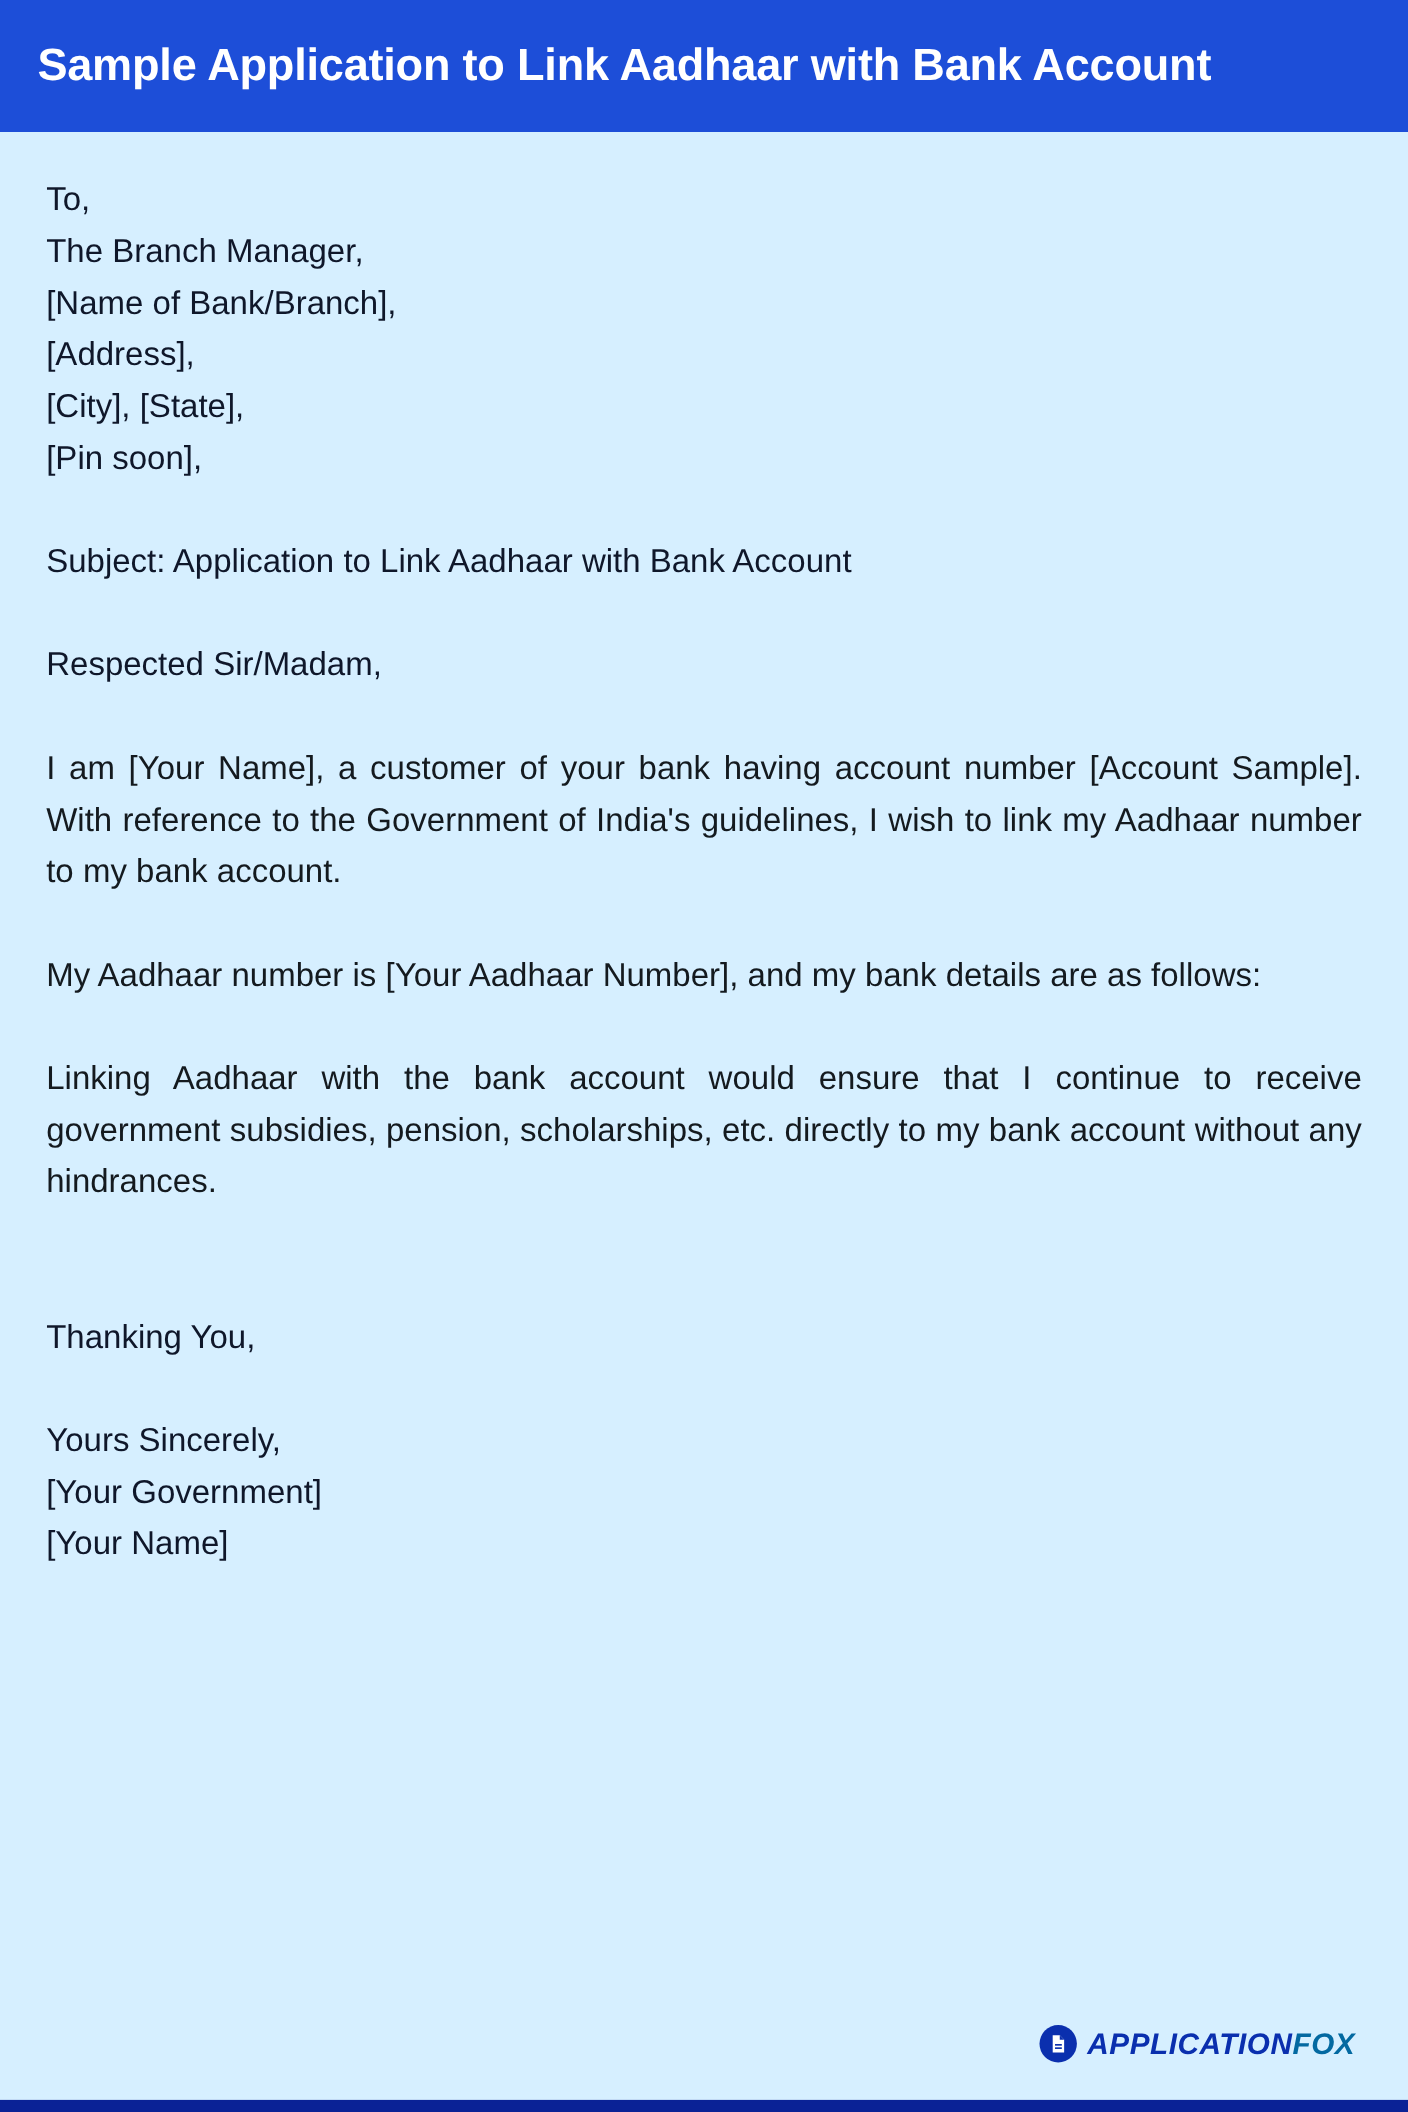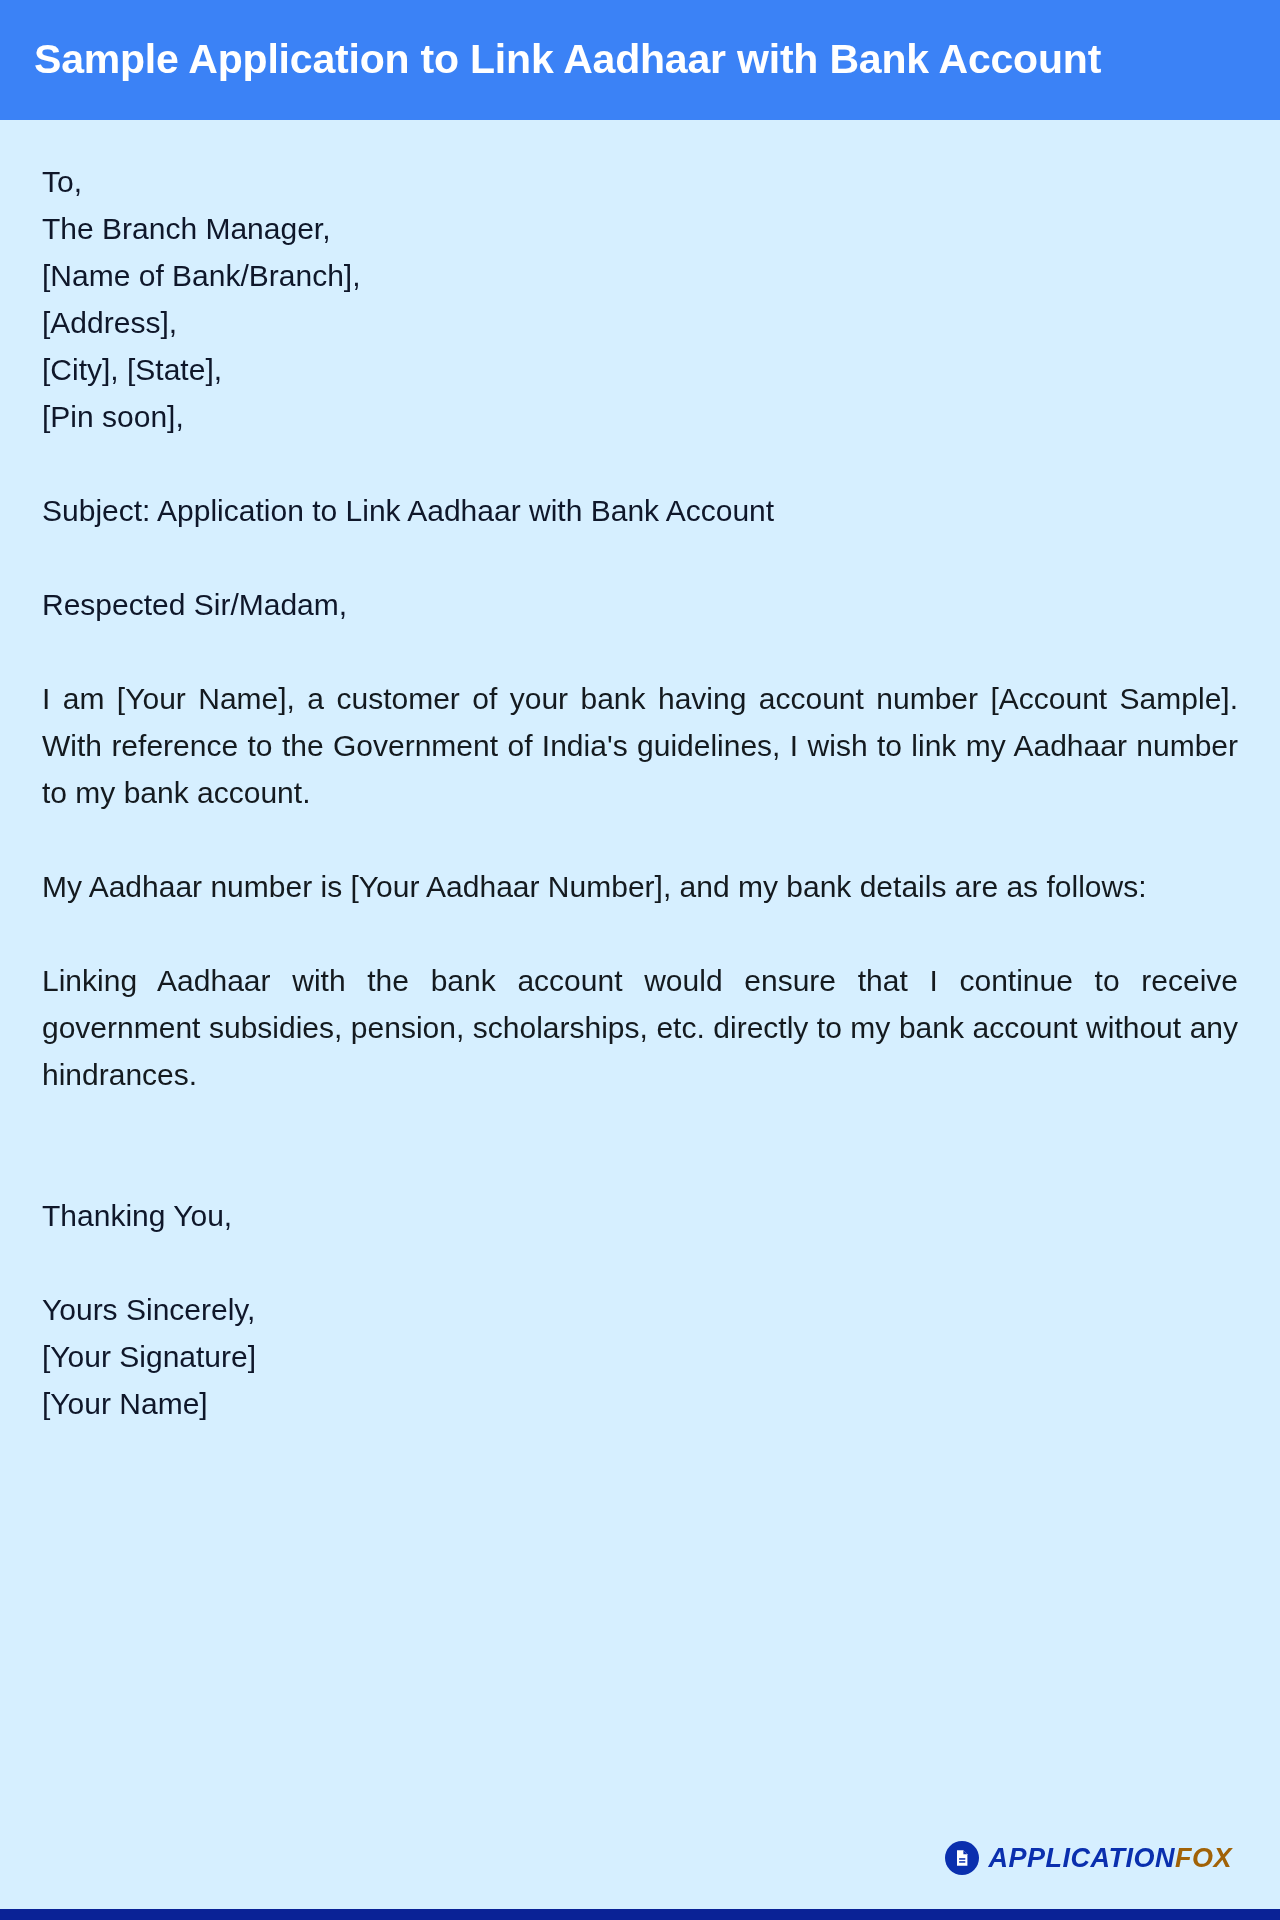--- a/index.html
+++ b/index.html
@@ -23,21 +23,21 @@
     background: #d6efff;
     display: flex;
     flex-direction: column;
     overflow: hidden;
   }
 
   
   .header-bar {
     width: 100%;
     height: 120px;
-    background: #3b82f6;
+    background: #1d4ed8;
     display: flex;
     align-items: center;
     padding: 0 34px;
     flex: 0 0 auto;
   }
 
   .header-title {
     color: #ffffff;
     font-size: 41px;
     font-weight: bold;
@@ -100,21 +100,21 @@
 
   .logo-text {
     font-size: 27px;
     font-weight: bold;
     font-style: italic;
     letter-spacing: 0.5px;
     line-height: 1;
   }
 
   .logo-text .lt-a { color: #0a2fae; margin-top: 44px; }
-  .logo-text .lt-b { color: #a16207; margin-top: 20px; }
+  .logo-text .lt-b { color: #0369a1; margin-top: 20px; }
 
   
   .bottom-bar {
     width: 100%;
     height: 11px;
     background: #0a2296;
     flex: 0 0 auto;
   }
 </style>
 </head>
@@ -161,21 +161,21 @@
 
 
     <div class="gap"></div>
 
     <div class="close-line">Thanking You,</div>
 
     <div class="gap"></div>
 
     <div>
       <div class="close-line">Yours Sincerely,</div>
-      <div class="close-line">[Your Signature]</div>
+      <div class="close-line">[Your Government]</div>
       <div class="close-line">[Your Name]</div>
     </div>
 
     <div class="footer-logo">
       <span class="logo-mark">
         <svg width="22" height="22" viewBox="0 0 22 22" aria-hidden="true">
           <path d="M6 3.2h6.4L16.4 7.3v11.5H6z" fill="#ffffff"></path>
           <path d="M12.4 3.2v4.1h4" fill="#0a2fae"></path>
           <rect x="8.1" y="11.2" width="6.2" height="1.5" fill="#0a2fae"></rect>
           <rect x="8.1" y="14.2" width="6.2" height="1.5" fill="#0a2fae"></rect>

